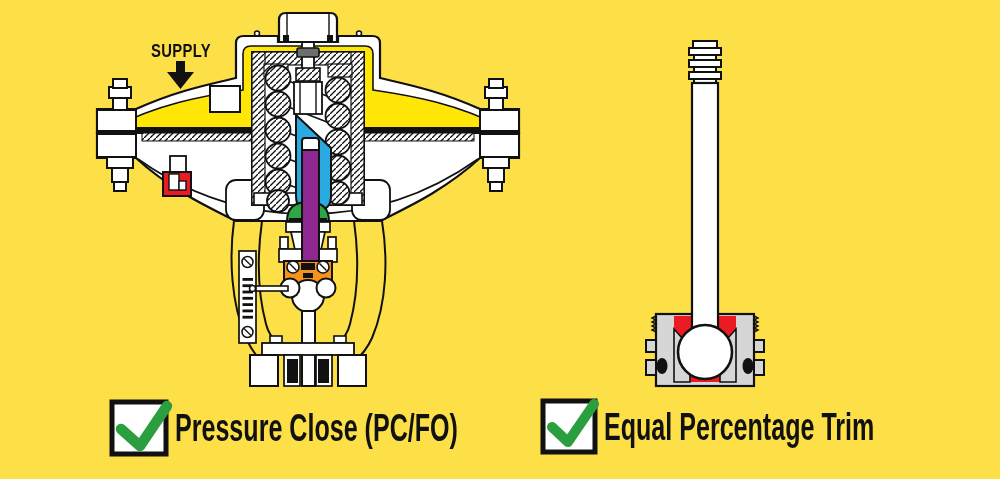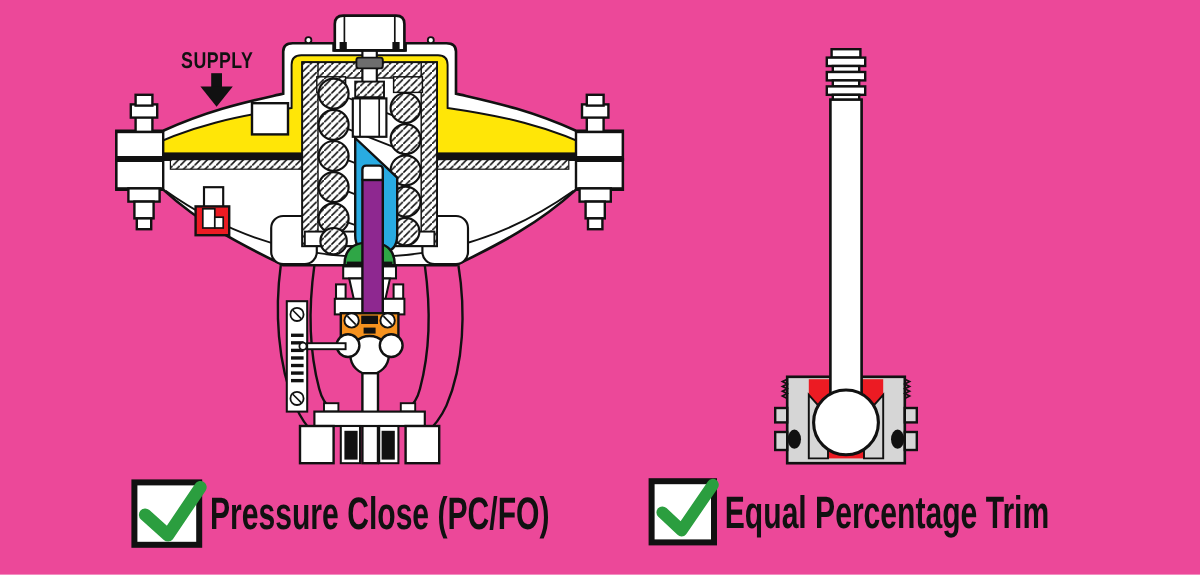--- a/index.html
+++ b/index.html
@@ -1,16 +1,16 @@
 <!DOCTYPE html>
 <html><head>
 <meta charset="utf-8">
 <style>
   html,body{margin:0;padding:0;background:#ffffff;}
-  .canvas{position:relative;width:1000px;height:479px;background:#ec4899;overflow:hidden;
+  .canvas{position:relative;width:1000px;height:479px;background:#fde047;overflow:hidden;
           font-family:"Liberation Sans",sans-serif;}
   svg text{font-family:"Liberation Sans",sans-serif;font-weight:700;fill:#111;}
   .caption-text{font-size:38px;}
   .supply-text{font-size:19px;letter-spacing:.5px;}
 </style>
 </head>
 <body>
 
 <div class="canvas">
 <svg width="1000" height="479" viewBox="0 0 1000 479">

